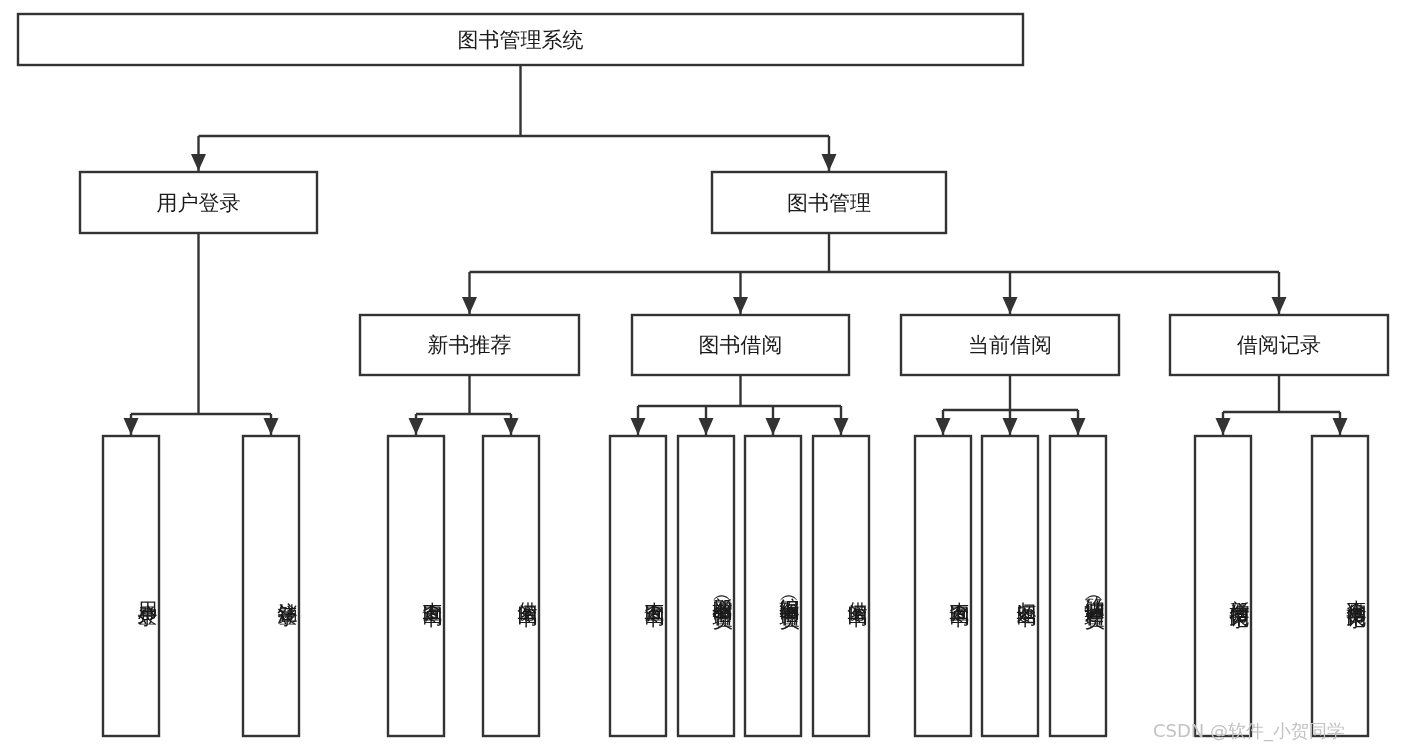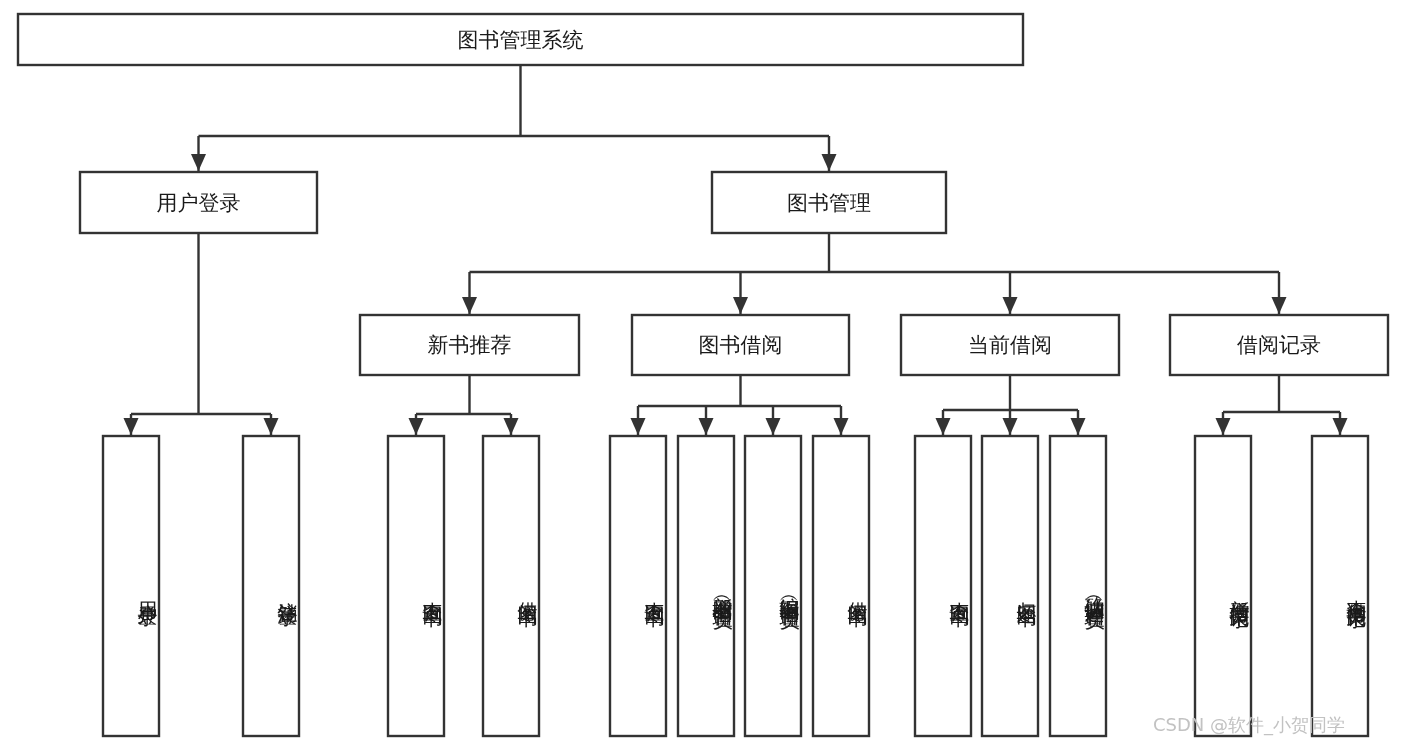--- a/index.html
+++ b/index.html
@@ -59,21 +59,21 @@
     white-space: nowrap;
     text-align: center;
     display: flex;
     align-items: flex-start;
     justify-content: center;
     pointer-events: none;
   }
   .watermark {
     position: absolute;
     right: 8px;
-    bottom: 10px;
+    bottom: 4px;
     font-family: "DejaVu Sans", "Liberation Sans", sans-serif;
     font-size: 18px;
     color: #c2c2c2;
     white-space: nowrap;
     user-select: none;
   }
 </style>
 </head>
 <body>
 

